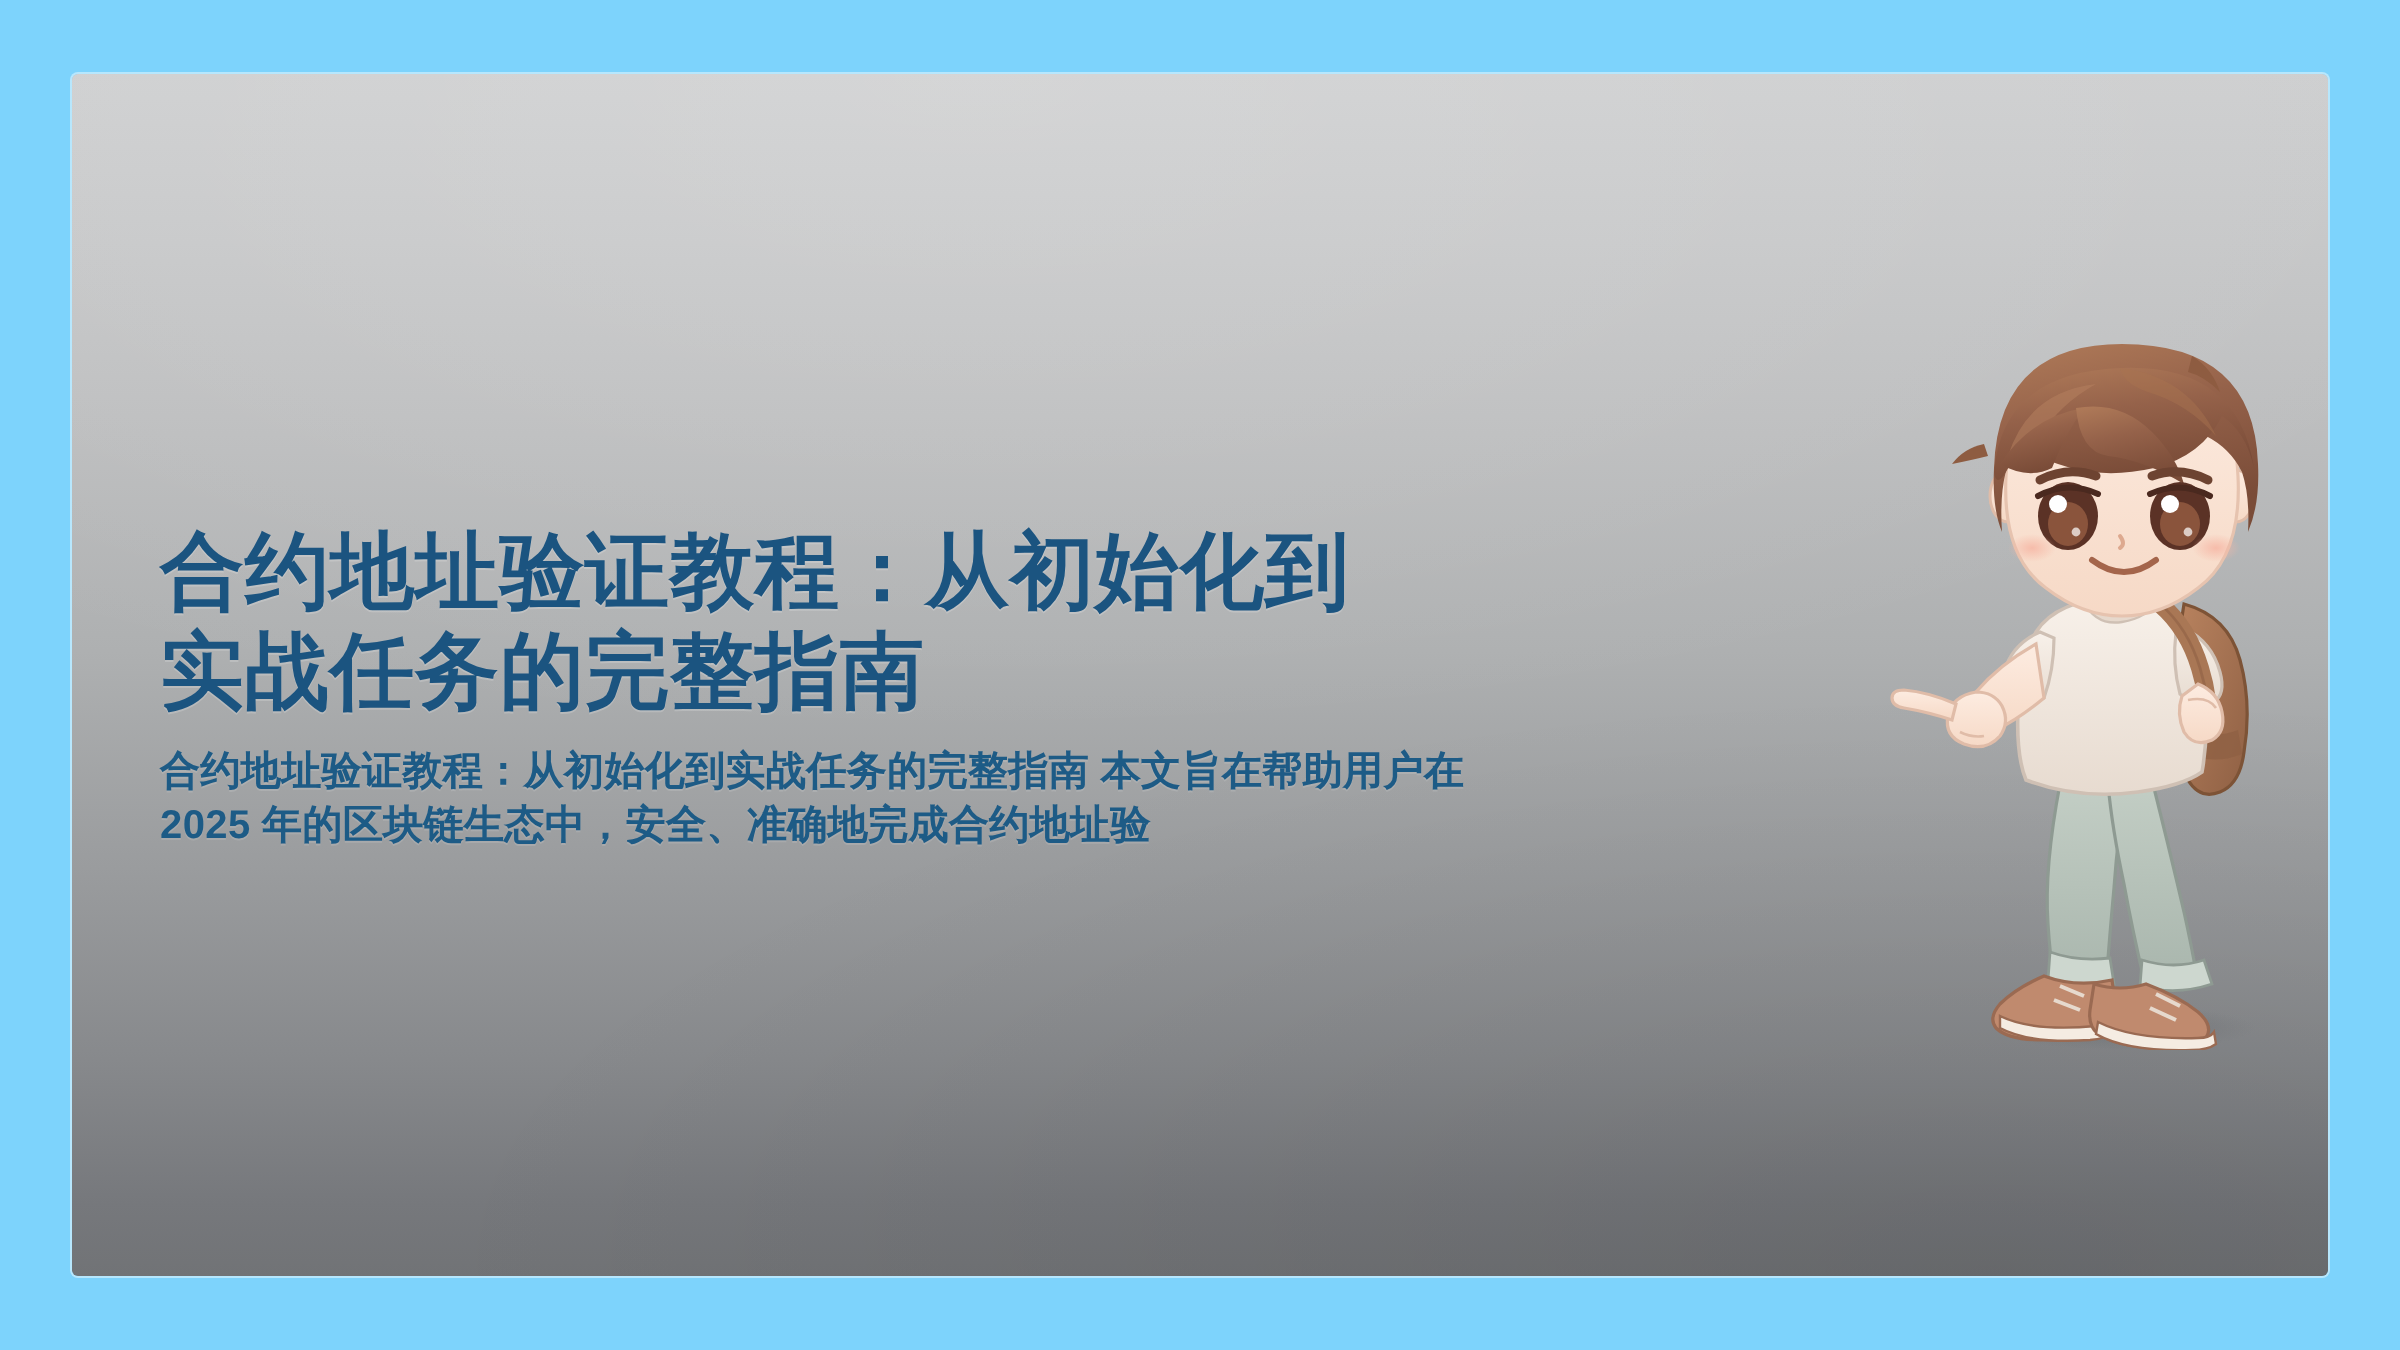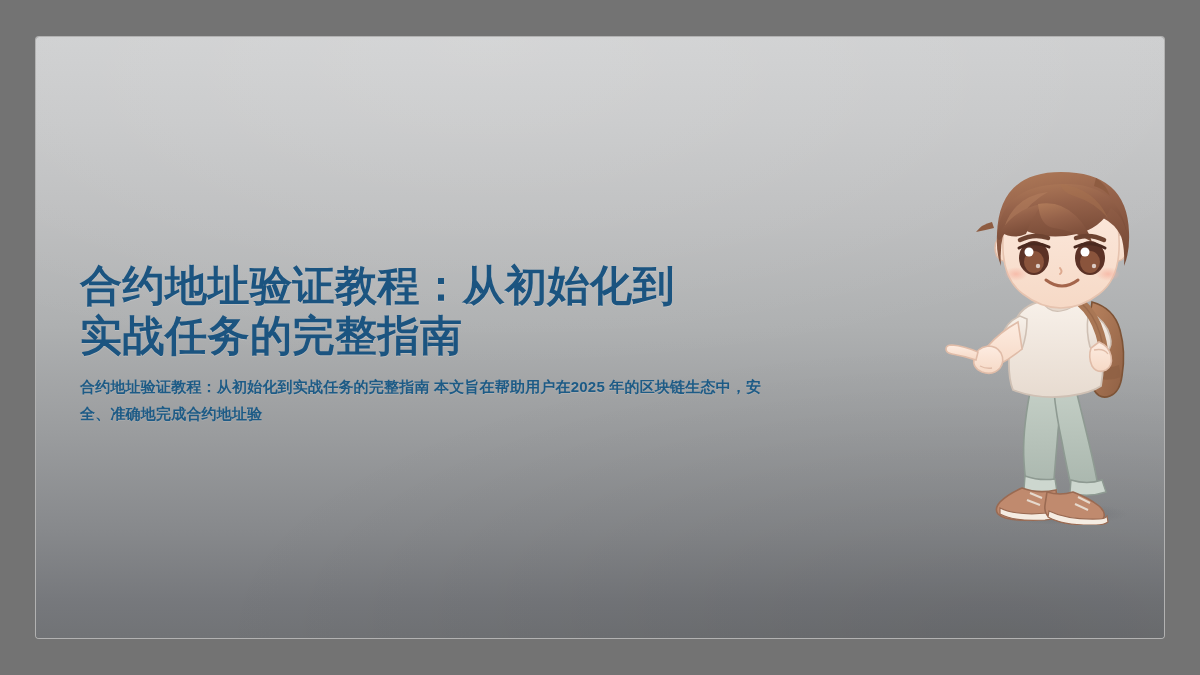--- a/index.html
+++ b/index.html
@@ -11,21 +11,21 @@
     height: 675px;
     overflow: hidden;
     background: #e0eefc;
     font-family: "Liberation Sans", "DejaVu Sans", sans-serif;
   }
 
   .slide-root {
     position: relative;
     width: 1200px;
     height: 675px;
-    background: #737373;
+    background: #7dd3fc;
   }
 
   
   .slide-card {
     position: absolute;
     left: 36px;
     top: 37px;
     width: 1128px;
     height: 601px;
     border-radius: 3px;
@@ -63,21 +63,21 @@
     font-size: 42px;
     line-height: 50px;
     font-weight: 700;
     letter-spacing: 0.5px;
     color: #1b5480;
     text-shadow: 0 1px 0 rgba(255,255,255,0.18);
     white-space: pre-line;
   }
   .slide-subtitle {
     margin: 12px 0 0 0;
-    font-size: 15px;
+    font-size: 20px;
     line-height: 27px;
     font-weight: 600;
     color: #1d5b86;
     letter-spacing: 0.2px;
     width: 690px;
     text-shadow: 0 1px 0 rgba(255,255,255,0.12);
   }
 
   
   .character {

